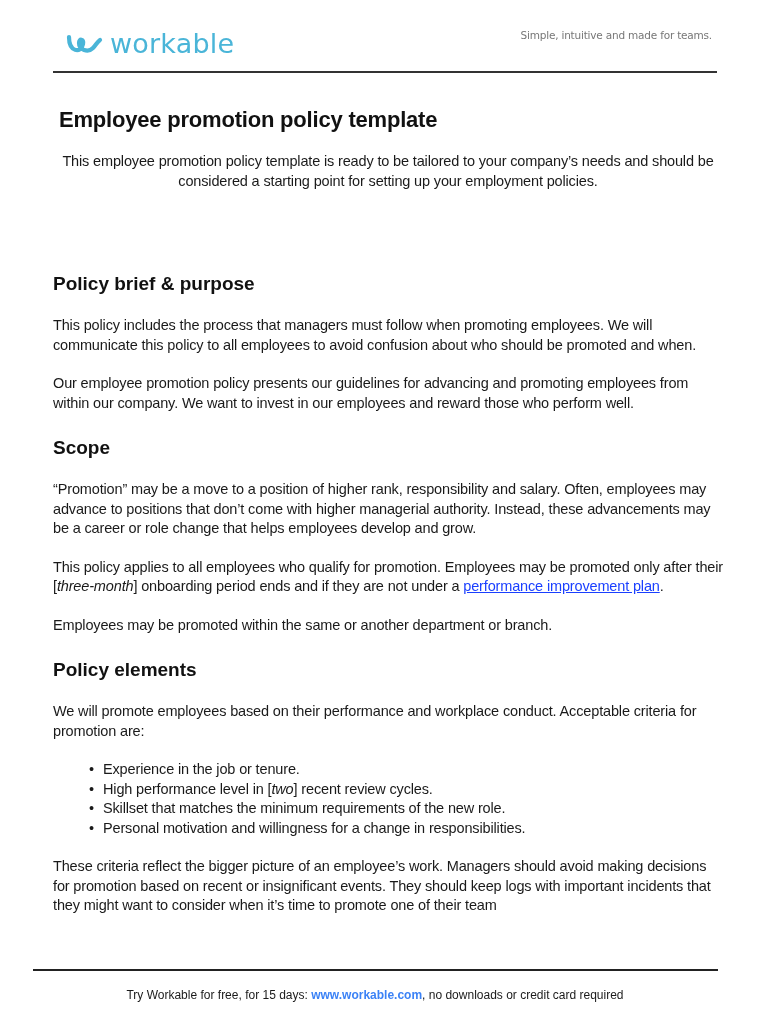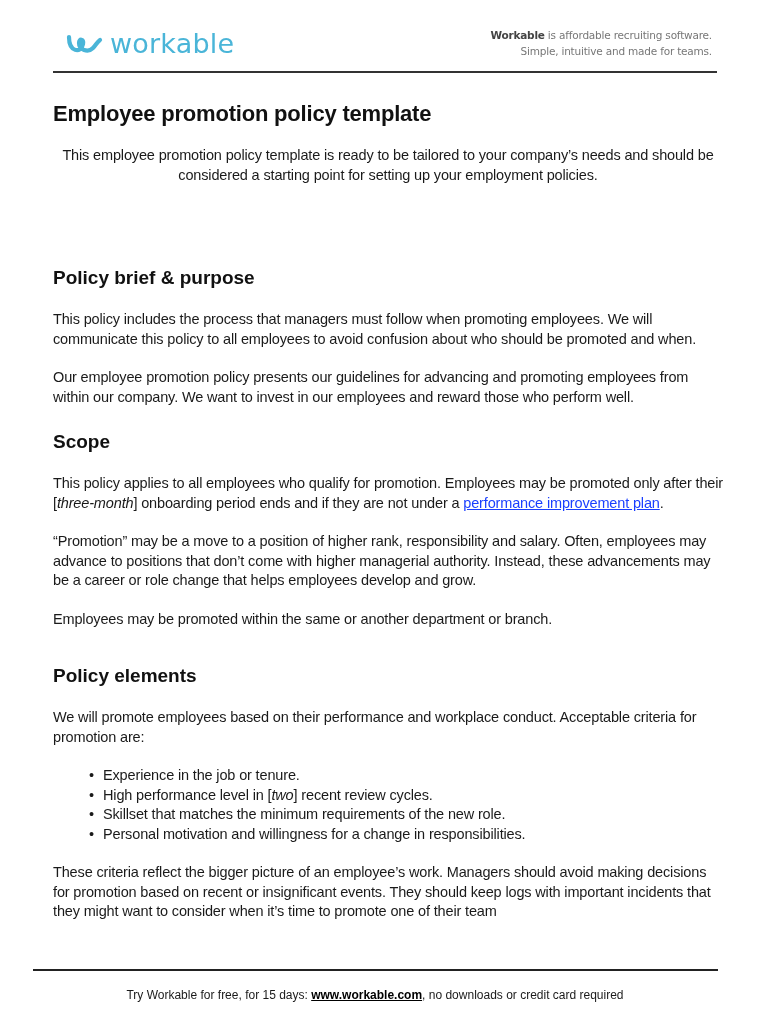--- a/index.html
+++ b/index.html
@@ -60,21 +60,21 @@
     }
     .content {
       position: absolute;
       left: 53px;
       top: 100px;
       width: 670px;
     }
     h1 {
       font-size: 22px;
       font-weight: bold;
-      margin: 0;
+      margin: 6px;
       line-height: 28px;
       letter-spacing: -0.2px;
       color: #111;
     }
     h2 {
       font-size: 19px;
       font-weight: bold;
       margin: 0;
       line-height: 26px;
       color: #111;
@@ -118,57 +118,55 @@
     .footer-text {
       position: absolute;
       left: 0;
       width: 750px;
       top: 988px;
       text-align: center;
       font-size: 12px;
       color: #1a1a1a;
     }
     .footer-text a {
-      color: #000000;
+      color: #3b82f6;
       font-weight: bold;
-      text-decoration: underline;
     }
   </style>
 </head>
 <body>
 
 <div class="logo">
   <svg class="logo-mark" viewBox="0 0 38 24">
     <path d="M3 5 C3 20, 15 22, 17 12 C18 7, 13 6, 13 11 C13 18, 22 21, 27 16 C30 13, 31 10, 34 8" fill="none" stroke="#4ab5d8" stroke-width="4.2" stroke-linecap="round" stroke-linejoin="round"></path>
   </svg>
   <span class="logo-text">workable</span>
 </div>
 
 <div class="tagline">
-  <div><span class="brand">Workable</span><span> is affordable recruiting software.</span></div>
   <div>Simple, intuitive and made for teams.</div>
 </div>
 
 <div class="header-rule"></div>
 
 <div class="content">
   <h1>Employee promotion policy template</h1>
 
   <p style="margin-top:18px;text-align:center;">This employee promotion policy template is ready to be tailored to your company’s needs and should be considered a starting point for setting up your employment policies.</p>
 
   <h2 style="margin-top:80px;">Policy brief &amp; purpose</h2>
   <p style="margin-top:19px;">This policy includes the process that managers must follow when promoting employees. We will communicate this policy to all employees to avoid confusion about who should be promoted and when.</p>
   <p style="margin-top:19px;">Our employee promotion policy presents our guidelines for advancing and promoting employees from within our company. We want to invest in our employees and reward those who perform well.</p>
 
   <h2 style="margin-top:22px;">Scope</h2>
+  <p style="margin-top:19px;">“Promotion” may be a move to a position of higher rank, responsibility and salary. Often, employees may advance to positions that don’t come with higher managerial authority. Instead, these advancements may be a career or role change that helps employees develop and grow.</p>
   <p style="margin-top:19px;"><span>This policy applies to all employees who qualify for promotion. Employees may be promoted only after their [</span><em>three-month</em><span>] onboarding period ends and if they are not under a </span><a class="link">performance improvement plan</a><span>.</span></p>
-  <p style="margin-top:19px;">“Promotion” may be a move to a position of higher rank, responsibility and salary. Often, employees may advance to positions that don’t come with higher managerial authority. Instead, these advancements may be a career or role change that helps employees develop and grow.</p>
   <p style="margin-top:19px;">Employees may be promoted within the same or another department or branch.</p>
 
-  <h2 style="margin-top:34px;">Policy elements</h2>
+  <h2 style="margin-top:22px;">Policy elements</h2>
   <p style="margin-top:19px;">We will promote employees based on their performance and workplace conduct. Acceptable criteria for promotion are:</p>
 
   <ul class="criteria" style="margin-top:19px;">
     <li><span class="bullet">•</span><span>Experience in the job or tenure.</span></li>
     <li><span class="bullet">•</span><span>High performance level in [</span><em>two</em><span>] recent review cycles.</span></li>
     <li><span class="bullet">•</span><span>Skillset that matches the minimum requirements of the new role.</span></li>
     <li><span class="bullet">•</span><span>Personal motivation and willingness for a change in responsibilities.</span></li>
   </ul>
 
   <p style="margin-top:19px;">These criteria reflect the bigger picture of an employee’s work. Managers should avoid making decisions for promotion based on recent or insignificant events. They should keep logs with important incidents that they might want to consider when it’s time to promote one of their team</p>

